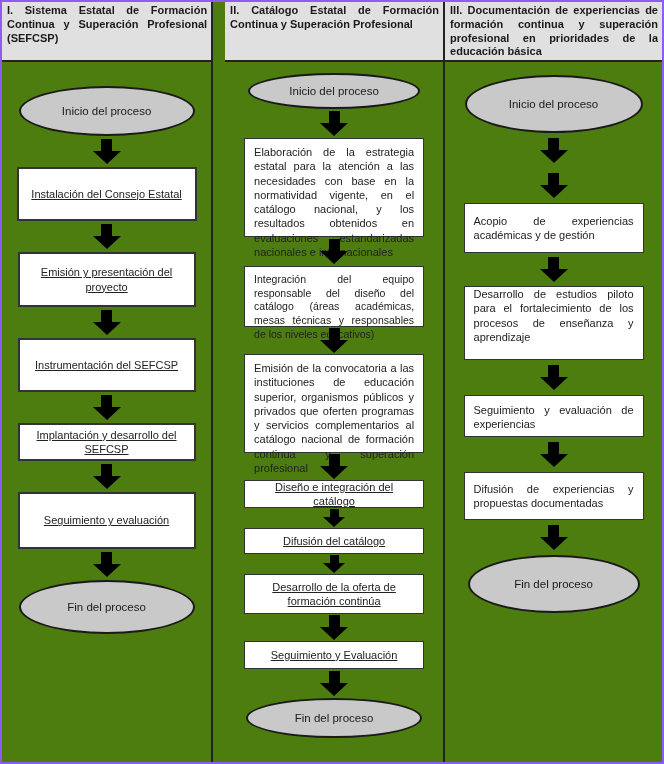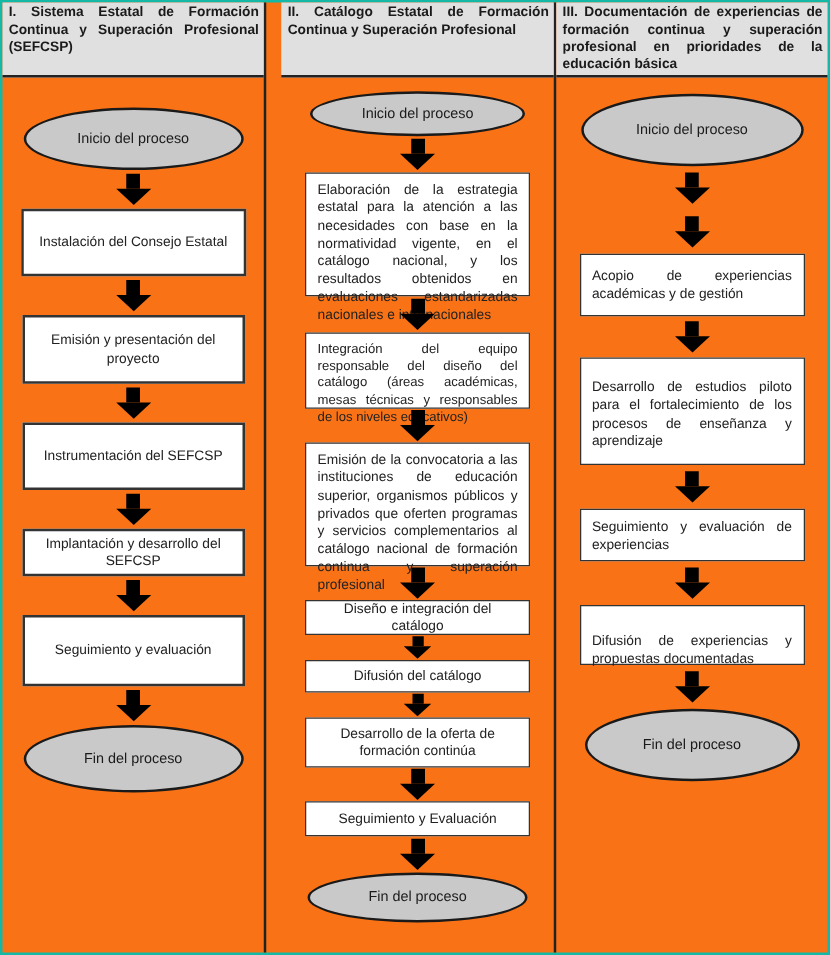--- a/index.html
+++ b/index.html
@@ -1,23 +1,23 @@
 <!DOCTYPE html>
 <html style="--header-bg: #e0e0e0; --terminator-bg: #c9c9c9; --process-bg: #ffffff; --arrow: #000000;"><head>
 <meta charset="utf-8">
 <style>
   * { box-sizing: border-box; margin: 0; padding: 0; }
   html, body { background: #fff; }
   body { font-family: "Liberation Sans", sans-serif; }
 
   .figure {
     width: 664px; height: 764px;
-    border: 2px solid #14b8a6;
-    display: flex;
-    background: #f97316;
+    border: 2px solid #8b5cf6;
+    display: flex;
+    background: #4d7c0f;
   }
   .col { display: flex; flex-direction: column; }
   .col-1 { width: 215px; border-right: 2px solid #222; }
   .col-2 { width: 224px; border-right: 2px solid #222; margin-left: 12px; }
   .col-3 { width: 221px; }
 
   .col-header {
     height: 60px;
     background: var(--header-bg, #e0e0e0);
     border-bottom: 2px solid #222;
@@ -59,20 +59,21 @@
     line-height: 1.3;
     color: #222;
     flex-shrink: 0;
   }
   .pbox.center {
     display: flex;
     align-items: center;
     justify-content: center;
     text-align: center;
     padding: 2px 8px;
+    text-decoration: underline;
   }
   .pbox.justify {
     text-align: justify;
     padding: 6px 9px;
   }
 
   .arrow {
     display: flex;
     flex-direction: column;
     align-items: center;
@@ -197,31 +198,31 @@
         </div>
       <div class="arrow" style="margin:5px 0">
           <div class="stem"></div>
           <div class="head"></div>
         </div>
       <div class="pbox justify" style="width:180px;height:50px;padding-top:10px">Acopio de experiencias académicas y de gestión</div>
       <div class="arrow" style="margin:4px 0">
           <div class="stem"></div>
           <div class="head"></div>
         </div>
-      <div class="pbox justify" style="width:180px;height:86px;padding-top:16px">Desarrollo de estudios piloto para el fortalecimiento de los procesos de enseñanza y aprendizaje</div>
+      <div class="pbox justify" style="width:180px;height:74px;padding-top:0">Desarrollo de estudios piloto para el fortalecimiento de los procesos de enseñanza y aprendizaje</div>
       <div class="arrow" style="margin:5px 0">
           <div class="stem"></div>
           <div class="head"></div>
         </div>
       <div class="pbox justify" style="width:180px;height:42px;padding-top:7px">Seguimiento y evaluación de experiencias</div>
       <div class="arrow" style="margin:5px 0">
           <div class="stem"></div>
           <div class="head"></div>
         </div>
-      <div class="pbox justify" style="width:180px;height:48px;padding-top:21px">Difusión de experiencias y propuestas documentadas</div>
+      <div class="pbox justify" style="width:180px;height:48px;padding-top:9px">Difusión de experiencias y propuestas documentadas</div>
       <div class="arrow" style="margin:5px 0">
           <div class="stem"></div>
           <div class="head"></div>
         </div>
       <div class="ellipse" style="width:172px;height:58px">Fin del proceso</div>
     </div>
   </div>
 
 </div>
 

